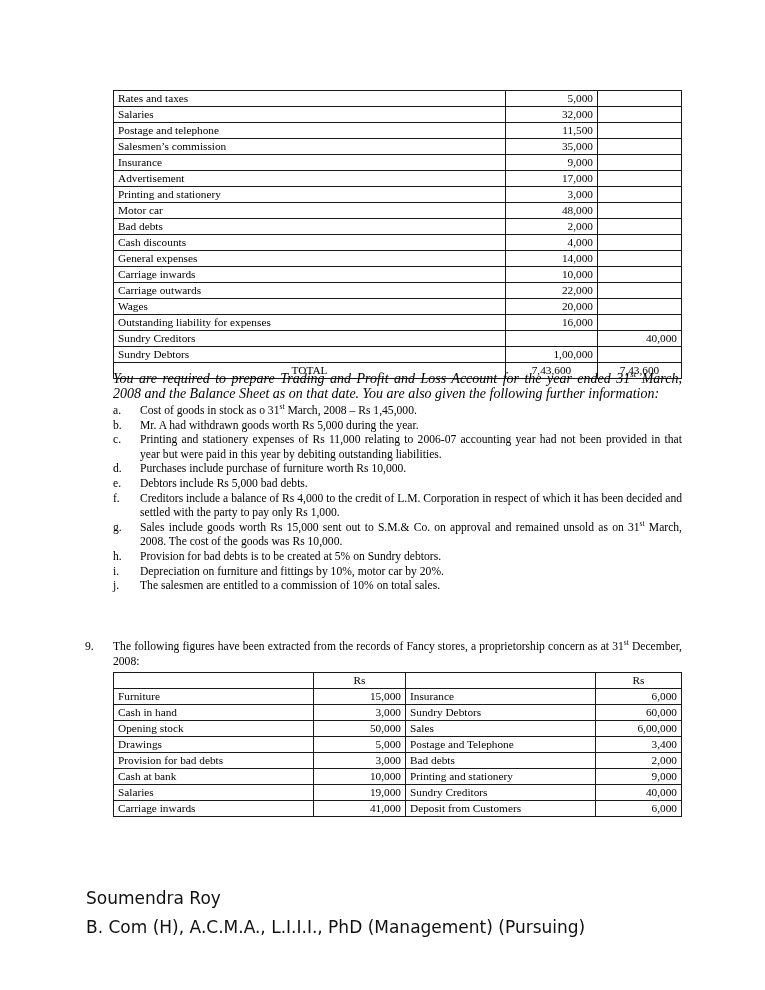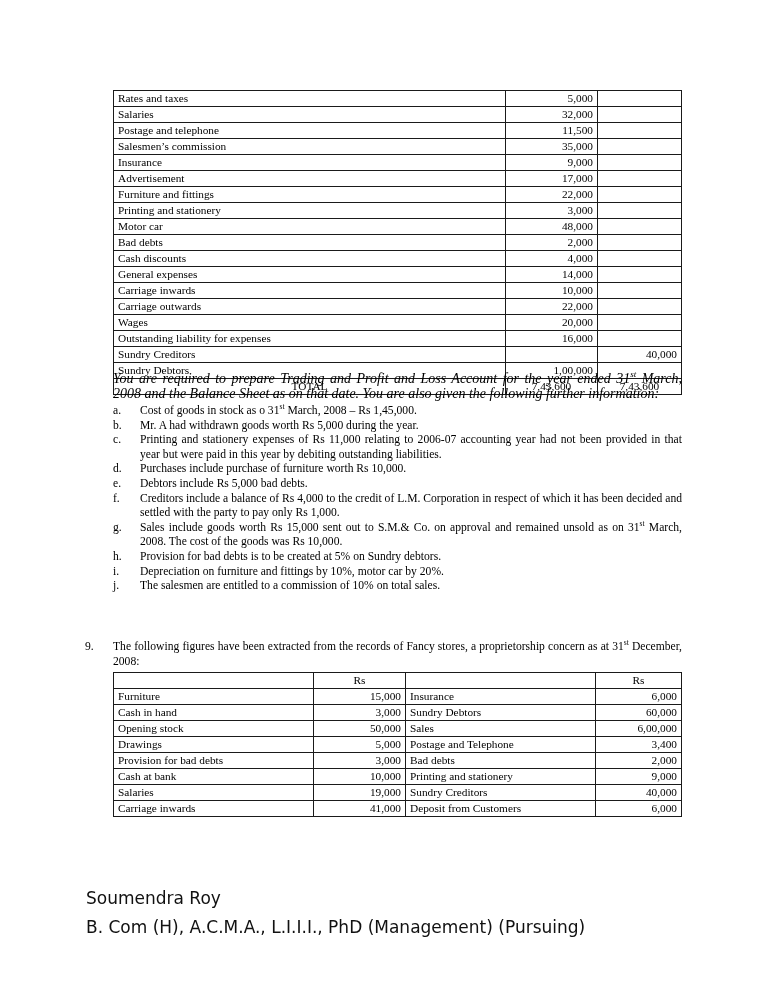--- a/index.html
+++ b/index.html
@@ -170,25 +170,20 @@
           <td class="num"></td>
         </tr>
         <tr>
           <td class="lbl">Insurance</td>
           <td class="num">9,000</td>
           <td class="num"></td>
         </tr>
         <tr>
           <td class="lbl">Advertisement</td>
           <td class="num">17,000</td>
-          <td class="num"></td>
-        </tr>
-        <tr>
-          <td class="lbl">Furniture and fittings</td>
-          <td class="num">22,000</td>
           <td class="num"></td>
         </tr>
         <tr>
           <td class="lbl">Printing and stationery</td>
           <td class="num">3,000</td>
           <td class="num"></td>
         </tr>
         <tr>
           <td class="lbl">Motor car</td>
           <td class="num">48,000</td>

